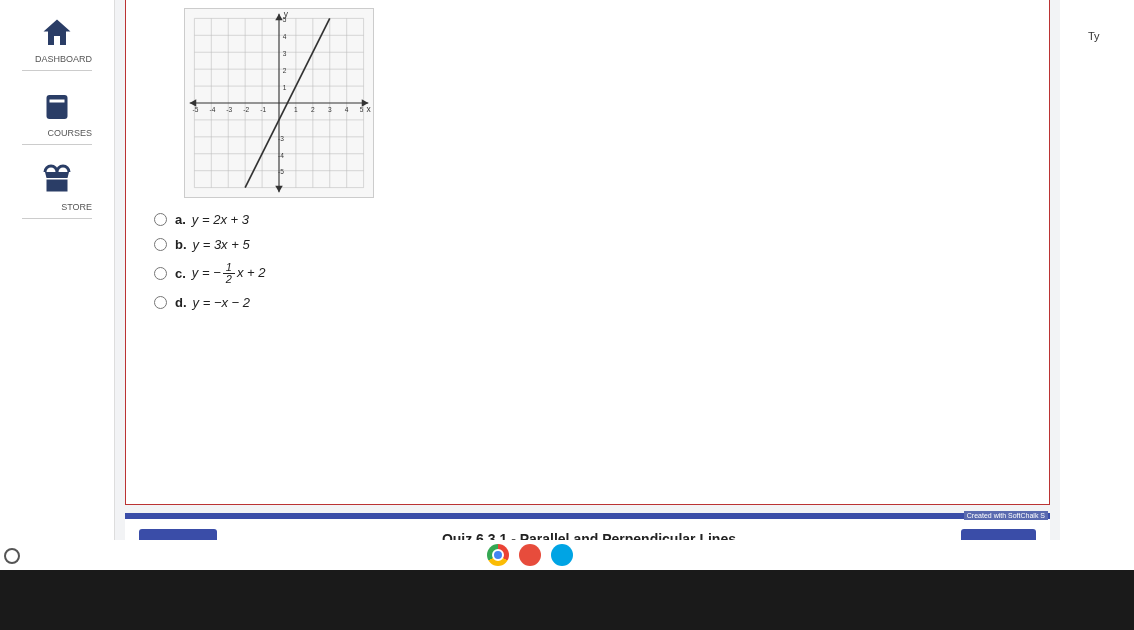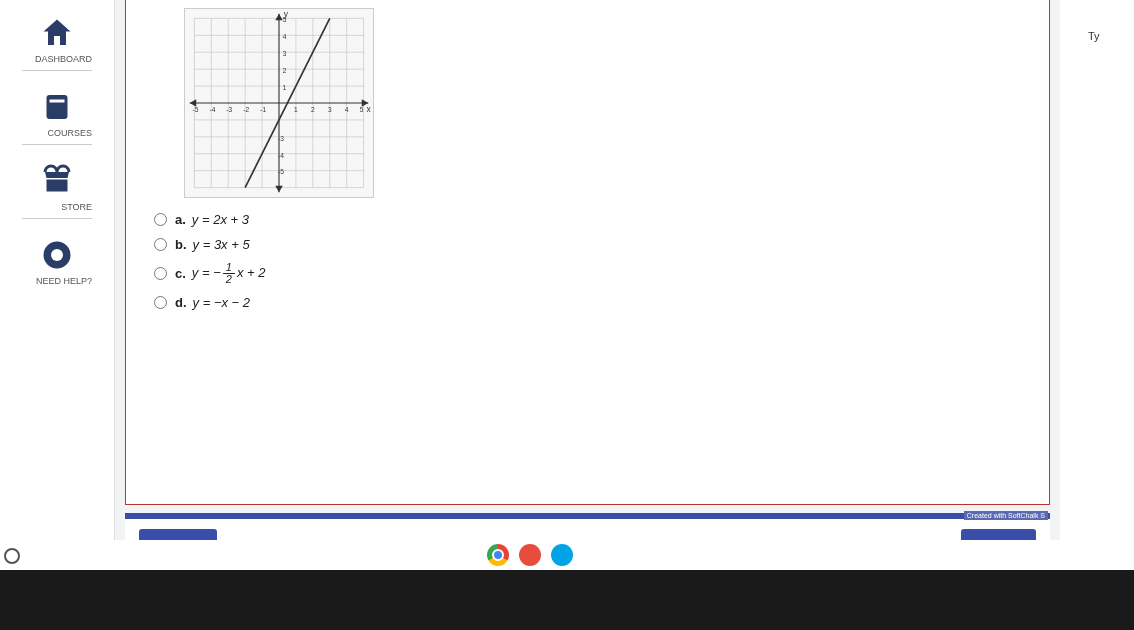--- a/index.html
+++ b/index.html
@@ -59,29 +59,20 @@
       <div class="nav-label">COURSES</div>
     </div>
     <div class="nav-item">
       <div class="nav-icon">
         <svg viewBox="0 0 24 24" fill="#2a3d66">
             <path d="M4 6h16l-1 4H5zM5 11h14v8H5z"></path>
             <path d="M4 6a4 4 0 018 0M12 6a4 4 0 018 0" fill="none" stroke="#2a3d66" stroke-width="2"></path>
           </svg>
       </div>
       <div class="nav-label">STORE</div>
-    </div>
-    <div class="nav-item">
-      <div class="nav-icon">
-        <svg viewBox="0 0 24 24" fill="#2a3d66">
-            <circle cx="12" cy="12" r="9"></circle>
-            <circle cx="12" cy="12" r="4" fill="#fff"></circle>
-          </svg>
-      </div>
-      <div class="nav-label no-line">NEED HELP?</div>
     </div>
   </div>
 
   <div class="content">
     <div class="question-panel">
 
       <div class="graph">
         <svg viewBox="0 0 200 200">
           <g stroke="#bbb" stroke-width="0.6">
             <line x1="10" y1="10" x2="10" y2="190"></line>
@@ -165,20 +156,21 @@
         </label>
       </div>
     </div>
 
     <div class="footer-bar">
       <div class="created">Created with SoftChalk S</div>
     </div>
     <div class="footer">
       <button class="btn">&lt; Back</button>
       <div class="footer-center">
+        <div class="quiz-title">Quiz 6.3.1 - Parallel and Perpendicular Lines</div>
         <div class="quiz-sub">Week 3 - Assignment 8 of 10</div>
       </div>
       <button class="btn">Next &gt;</button>
     </div>
   </div>
 </div>
 
 <div class="right-sliver">
   <div class="t">Ty</div>
 </div>

